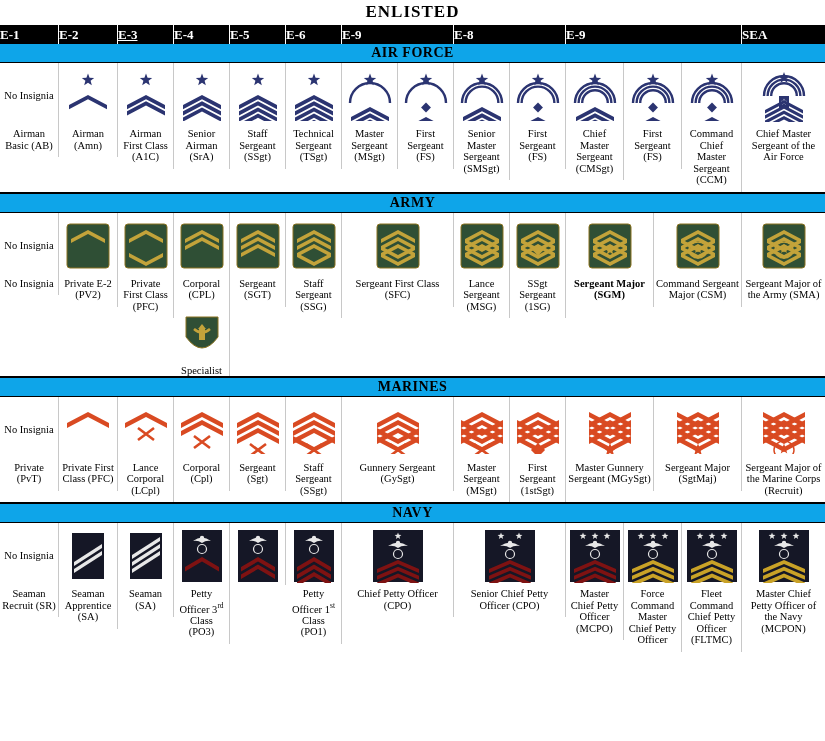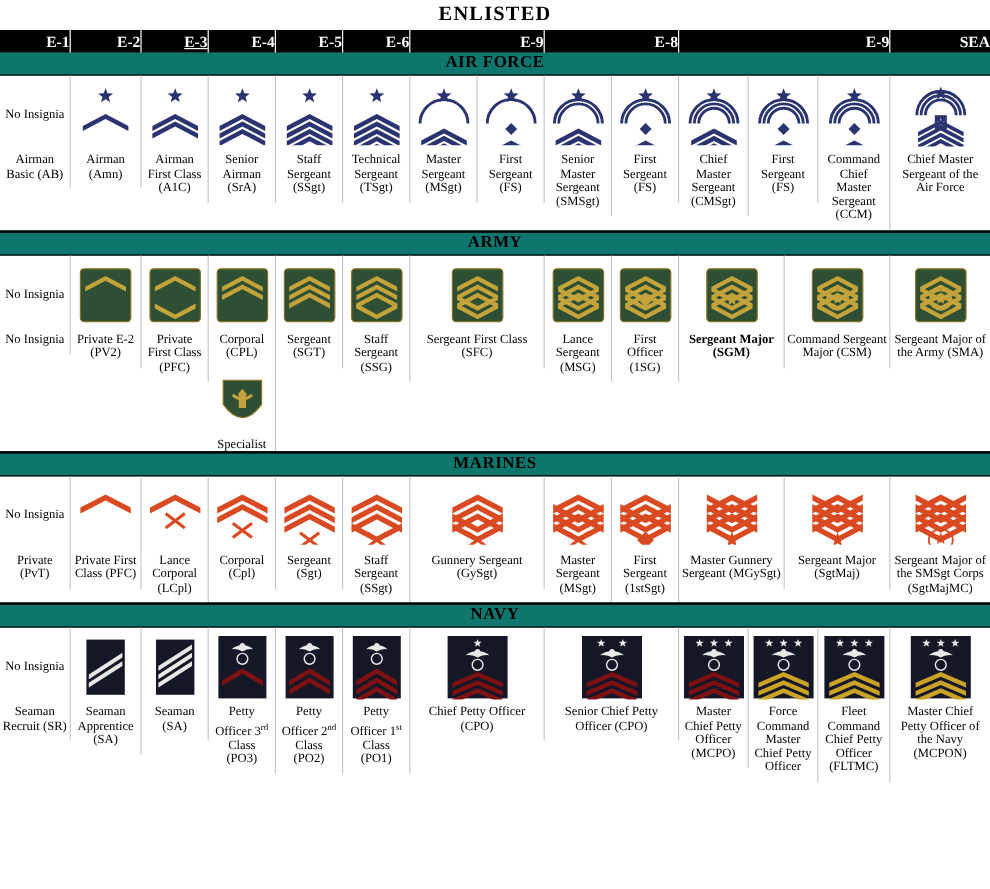--- a/index.html
+++ b/index.html
@@ -24,36 +24,36 @@
   .grade-row{
     display:flex;
     background:#000;
     color:#fff;
     font-weight:bold;
     font-size:13px;
     height:19px;
     align-items:center;
   }
   .grade-cell{
-    text-align:right;
+    text-align:left;
     border-right:1px solid #fff;
     height:19px;
     line-height:19px;
     box-sizing:border-box;
   }
   .grade-cell:last-child{border-right:none;}
 
   .branch-band{
     text-align:center;
     font-weight:bold;
     font-size:14px;
     letter-spacing:.5px;
     border-top:2px solid #000;
     border-bottom:1px solid #000;
-    background:#0f766e;
+    background:#0ea5e9;
     padding:1px 0;
   }
   .branch-band.first{border-top:none;}
 
   .section{position:relative;}
   .cells{display:flex;align-items:flex-start;}
   .cell{
     box-sizing:border-box;
     border-right:1px solid #c8c8c8;
     text-align:center;
@@ -404,21 +404,21 @@
                 <rect x="2" y="2" width="42" height="44" rx="3" fill="#2f4f35" stroke="#8a7320" stroke-width="1"></rect>
                 <path d="M 6 17 L 23 8 L 40 17 L 40 21 L 23 12 L 6 21 Z" fill="#c3a33a"></path>
                 <path d="M 6 24 L 23 15 L 40 24 L 40 28 L 23 19 L 6 28 Z" fill="#c3a33a"></path>
                 <path d="M 6 31 L 23 22 L 40 31 L 40 35 L 23 26 L 6 35 Z" fill="#c3a33a"></path>
                 <rect x="19" y="24" width="8" height="8" transform="rotate(45 23 28)" fill="#c3a33a"></rect>
                 <path d="M 6 35 L 23 44 L 40 35 L 40 31 L 23 40 L 6 31 Z" fill="#c3a33a"></path>
                 <path d="M 6 28 L 23 37 L 40 28 L 40 24 L 23 33 L 6 24 Z" fill="#c3a33a"></path>
                 <path d="M 6 21 L 23 30 L 40 21 L 40 17 L 23 26 L 6 17 Z" fill="#c3a33a"></path>
               </svg>
             </div>
-            <div class="lbl">First Officer (1SG)</div>
+            <div class="lbl">SSgt Sergeant (1SG)</div>
           </div>
           <div class="cell" style="width: 88px; font-weight: bold;">
             <div class="ins">
               <svg class="ch" width="46" height="48" viewBox="0 0 46 48">
                 <rect x="2" y="2" width="42" height="44" rx="3" fill="#2f4f35" stroke="#8a7320" stroke-width="1"></rect>
                 <path d="M 6 17 L 23 8 L 40 17 L 40 21 L 23 12 L 6 21 Z" fill="#c3a33a"></path>
                 <path d="M 6 24 L 23 15 L 40 24 L 40 28 L 23 19 L 6 28 Z" fill="#c3a33a"></path>
                 <path d="M 6 31 L 23 22 L 40 31 L 40 35 L 23 26 L 6 35 Z" fill="#c3a33a"></path>
                 <polygon points="23.00,22.50 24.36,26.13 28.23,26.30 25.20,28.71 26.23,32.45 23.00,30.31 19.77,32.45 20.80,28.71 17.77,26.30 21.64,26.13" fill="#c3a33a"></polygon>
                 <path d="M 6 35 L 23 44 L 40 35 L 40 31 L 23 40 L 6 31 Z" fill="#c3a33a"></path>
@@ -597,21 +597,21 @@
                 <path d="M 5 25 L 26 14 L 47 25 L 47 30 L 26 19 L 5 30 Z" fill="#d94a22"></path>
                 <path d="M 5 33 L 26 22 L 47 33 L 47 38 L 26 27 L 5 38 Z" fill="#d94a22"></path>
                 <polygon points="26.00,37.50 27.36,41.13 31.23,41.30 28.20,43.71 29.23,47.45 26.00,45.31 22.77,47.45 23.80,43.71 20.77,41.30 24.64,41.13" fill="#d94a22"></polygon>
                 <ellipse cx="26" cy="44" rx="10" ry="9" fill="none" stroke="#d94a22" stroke-width="1.5"></ellipse>
                 <path d="M 5 35 L 26 46 L 47 35 L 47 30 L 26 41 L 5 30 Z" fill="#d94a22"></path>
                 <path d="M 5 27 L 26 38 L 47 27 L 47 22 L 26 33 L 5 22 Z" fill="#d94a22"></path>
                 <path d="M 5 19 L 26 30 L 47 19 L 47 14 L 26 25 L 5 14 Z" fill="#d94a22"></path>
                 <path d="M 5 11 L 26 22 L 47 11 L 47 6 L 26 17 L 5 6 Z" fill="#d94a22"></path>
               </svg>
             </div>
-            <div class="lbl">Sergeant Major of the SMSgt Corps (SgtMajMC)</div>
+            <div class="lbl">Sergeant Major of the Marine Corps (Recruit)</div>
           </div>
         </div>
       </div>
       <div class="section">
         <div class="branch-band">NAVY</div>
         <div class="cells">
           <div class="cell" style="width: 59px;">
             <div class="noins">No Insignia</div>
             <div class="lbl">Seaman Recruit (SR)</div>
           </div>
@@ -652,21 +652,20 @@
             <div class="ins">
               <svg class="ch" width="46" height="54" viewBox="0 0 46 54">
                 <rect x="3" y="1" width="40" height="52" fill="#151726"></rect>
                 <path d="M 14 12 q 9 -7 18 0 q -5 -1 -9 2 q -4 -3 -9 -2 Z" fill="#e8e8e8"></path>
                 <circle cx="23" cy="9" r="2.2" fill="#e8e8e8"></circle>
                 <circle cx="23" cy="20" r="4.5" fill="none" stroke="#e8e8e8" stroke-width="1.2"></circle>
                 <path d="M 6 38 L 23 28 L 40 38 L 40 42.5 L 23 32.5 L 6 42.5 Z" fill="#7e1212"></path>
                 <path d="M 6 45.5 L 23 35.5 L 40 45.5 L 40 50 L 23 40 L 6 50 Z" fill="#7e1212"></path>
               </svg>
             </div>
-            <div class="lbl">Petty Officer 2<sup>nd</sup> Class (PO2)</div>
           </div>
           <div class="cell" style="width: 56px;">
             <div class="ins">
               <svg class="ch" width="46" height="54" viewBox="0 0 46 54">
                 <rect x="3" y="1" width="40" height="52" fill="#151726"></rect>
                 <path d="M 14 12 q 9 -7 18 0 q -5 -1 -9 2 q -4 -3 -9 -2 Z" fill="#e8e8e8"></path>
                 <circle cx="23" cy="9" r="2.2" fill="#e8e8e8"></circle>
                 <circle cx="23" cy="20" r="4.5" fill="none" stroke="#e8e8e8" stroke-width="1.2"></circle>
                 <path d="M 6 38 L 23 28 L 40 38 L 40 42.5 L 23 32.5 L 6 42.5 Z" fill="#7e1212"></path>
                 <path d="M 6 45.5 L 23 35.5 L 40 45.5 L 40 50 L 23 40 L 6 50 Z" fill="#7e1212"></path>

